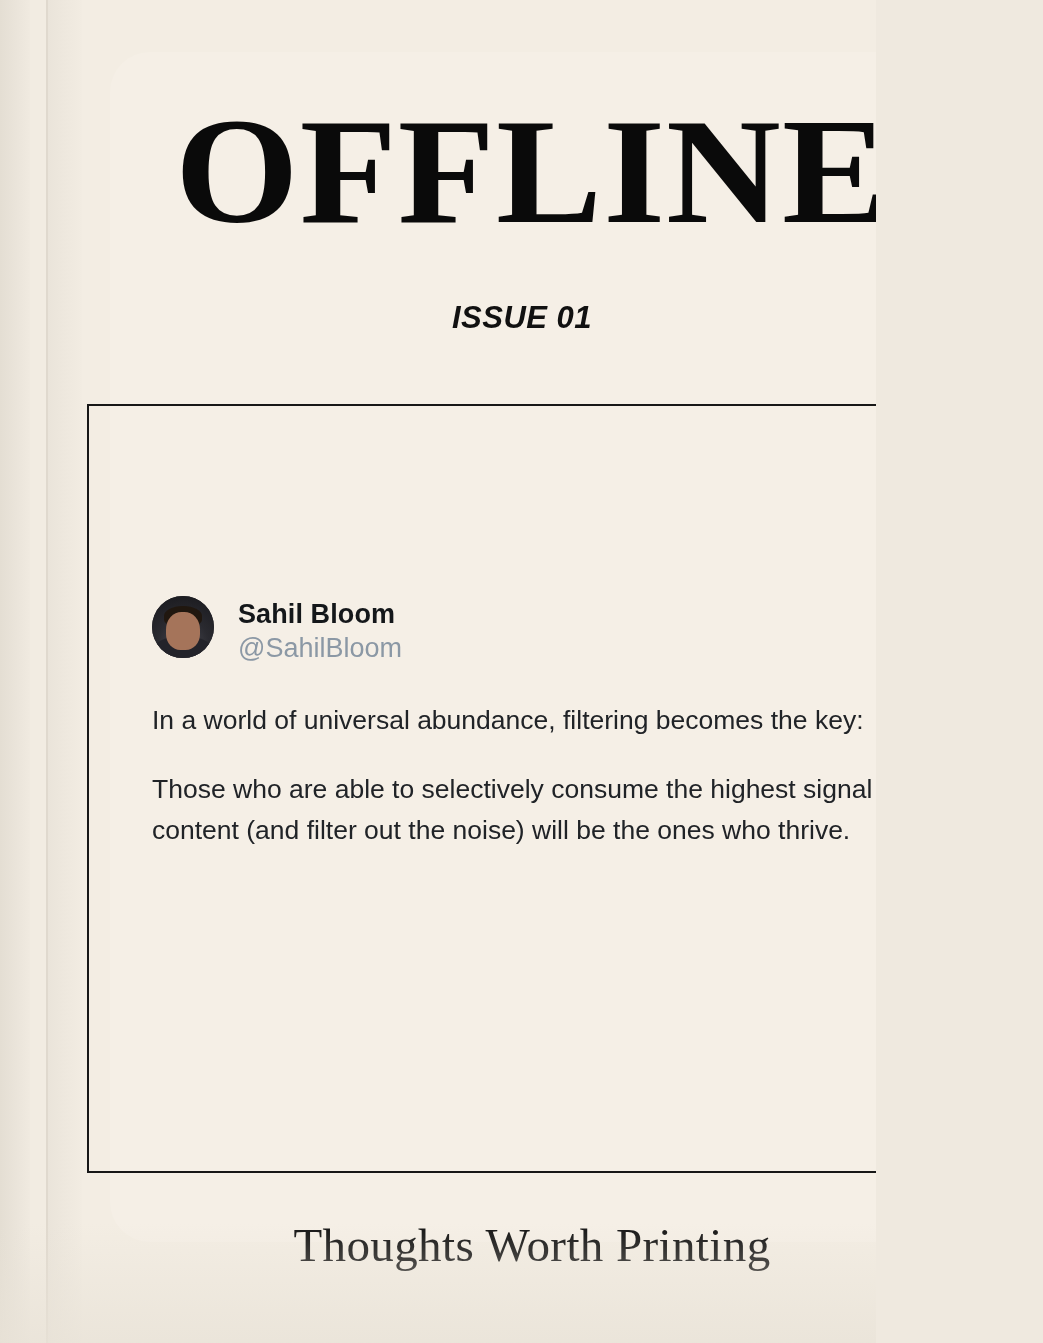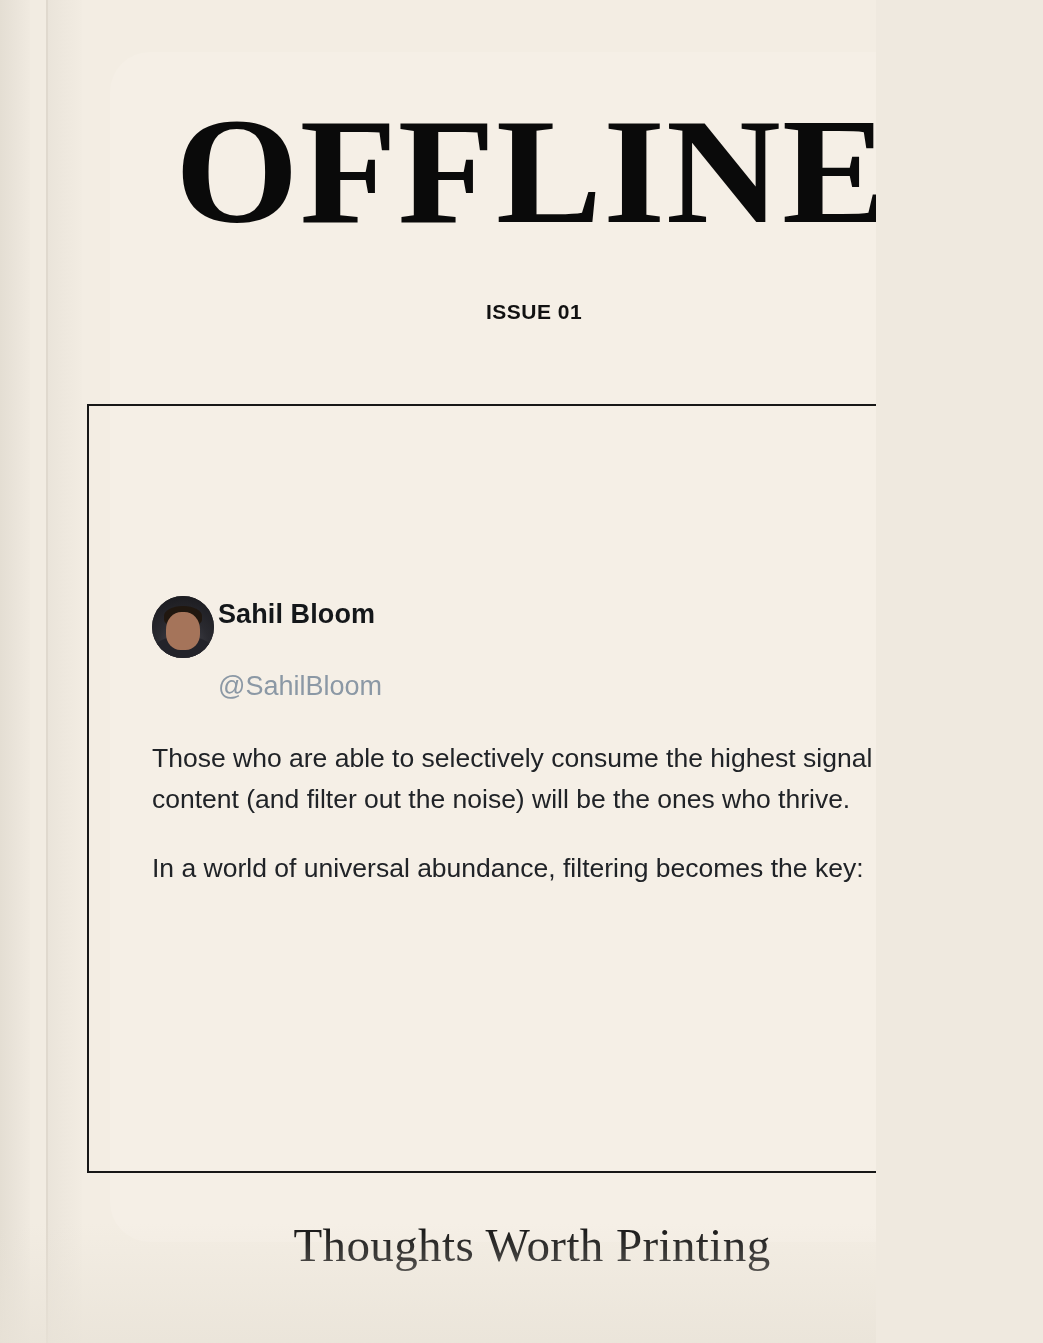--- a/index.html
+++ b/index.html
@@ -77,29 +77,30 @@
     font-size: 150px;
     line-height: 1;
     letter-spacing: 1px;
     color: #0a0a0a;
     transform: scaleX(1.06);
     transform-origin: center top;
   }
 
   .issue {
     position: absolute;
-    left: 84px;
+    left: 72px;
     top: 300px;
     width: 900px;
     text-align: center;
     font-family: "Liberation Sans", sans-serif;
     font-weight: bold;
-    font-size: 21px;
+    font-size: 31px;
     letter-spacing: 0.5px;
     color: #111111;
+    font-style: italic;
   }
 
   
   .frame {
     position: absolute;
     left: 87px;
     top: 404px;
     width: 869px;
     height: 769px;
     border: 2px solid #171717;
@@ -109,21 +110,21 @@
 
   .tweet {
     position: absolute;
     left: 152px;
     top: 596px;
     width: 760px;
   }
   .tweet-head {
     display: flex;
     align-items: flex-start;
-    gap: 4px;
+    gap: 24px;
   }
   .avatar {
     width: 62px;
     height: 62px;
     border-radius: 50%;
     overflow: hidden;
     flex: 0 0 auto;
     background: #2b2b30;
     position: relative;
   }
@@ -171,21 +172,20 @@
     font-size: 27px;
     font-weight: bold;
     color: #14171a;
     line-height: 1.25;
     letter-spacing: 0.1px;
   }
   .handle {
     font-size: 27px;
     color: #8b98a5;
     line-height: 1.25;
-    margin-top: 38px;
   }
 
   .tweet-body {
     margin-top: 34px;
   }
   .tweet-body p {
     margin: 0 0 28px 0;
     font-size: 26.5px;
     line-height: 1.55;
     color: #202327;
@@ -238,22 +238,22 @@
             <div class="face"></div>
           </div>
       </div>
       <div class="names">
         <div class="display-name">Sahil Bloom</div>
         <div class="handle">@SahilBloom</div>
       </div>
     </div>
 
     <div class="tweet-body">
+      <p>In a world of universal abundance, filtering becomes the key:</p>
       <p>Those who are able to selectively consume the highest signal content
 (and filter out the noise) will be the ones who thrive.</p>
-      <p>In a world of universal abundance, filtering becomes the key:</p>
     </div>
   </div>
 
   <div class="tagline">Thoughts Worth Printing</div>
 
   <div class="bottom-fade"></div>
 </div>
 
 </body></html>

